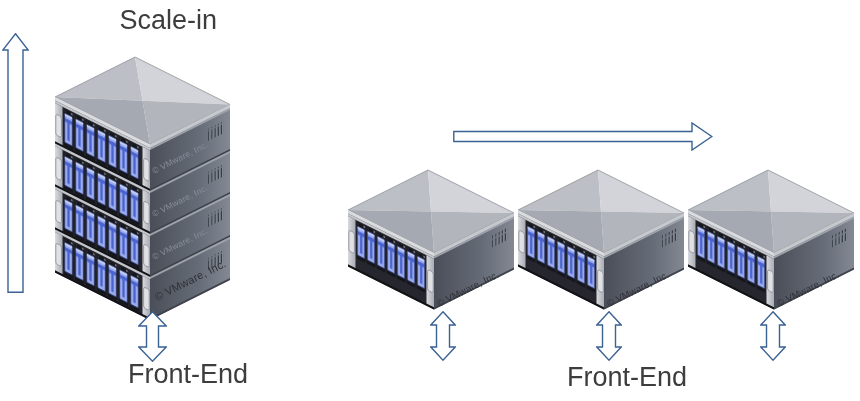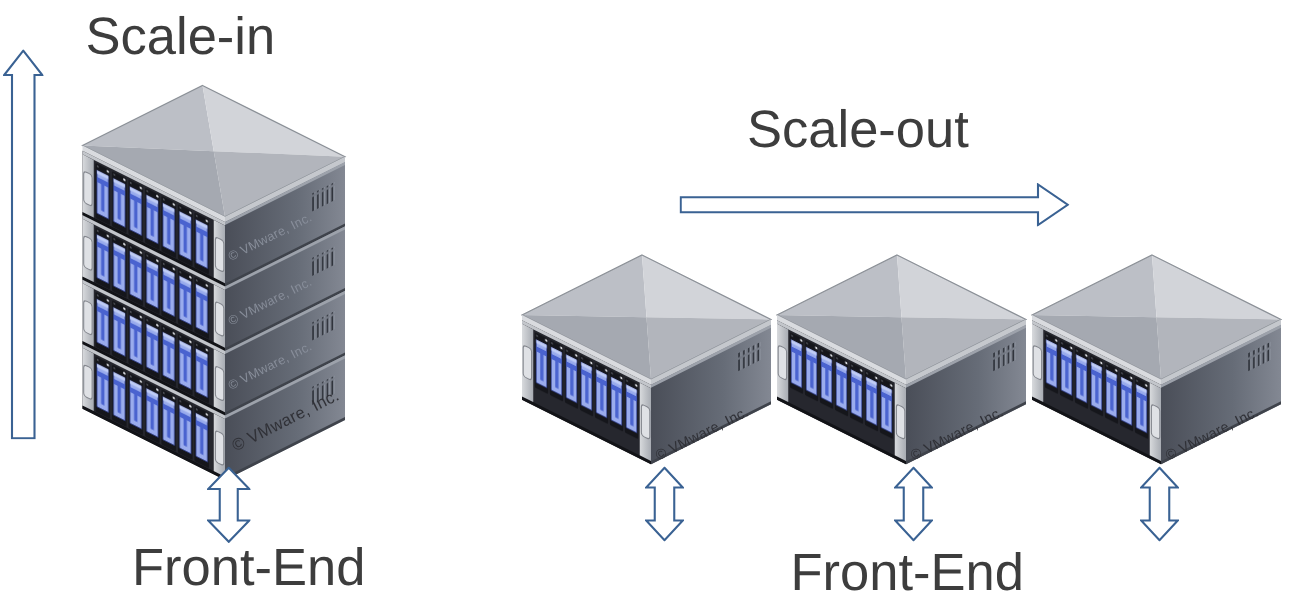--- a/index.html
+++ b/index.html
@@ -1,22 +1,22 @@
 <!DOCTYPE html>
 <html><head>
 <meta charset="utf-8">
 <style>
   html,body{margin:0;padding:0;background:#fff;}
   .canvas{
     position:relative;width:860px;height:401px;background:#ffffff;overflow:hidden;
     font-family:"Liberation Sans","DejaVu Sans",sans-serif;
   }
   .diagram-label{
-    position:absolute;color:#3d3d3d;font-size:35px;line-height:1.1;
-    text-align:left;white-space:nowrap;
+    position:absolute;color:#3d3d3d;font-size:27px;line-height:1.1;
+    text-align:right;white-space:nowrap;
   }
   .abs{position:absolute;}
   svg text{font-family:"Liberation Sans","DejaVu Sans",sans-serif;}
   .copyright-dark{fill:#303137;font-size:9.5px;letter-spacing:.2px;}
   .copyright-dark-lg{fill:#303137;font-size:11px;letter-spacing:.2px;}
   .copyright-faint{fill:#878d99;font-size:8.5px;letter-spacing:.2px;}
   .block-arrow{stroke:#3a6293;stroke-width:1.4;fill:#ffffff;stroke-linejoin:miter;}
 </style>
 </head>
 <body>
@@ -151,21 +151,20 @@
     <text class="copyright-faint" transform="translate(102,210) rotate(-26.565)">© VMware, Inc.</text>
     <text class="copyright-dark-lg" transform="translate(105,251) rotate(-26.565)">© VMware, Inc.</text>
   </svg>
 
   <svg class="abs" style="left:138px;top:311px;" width="29" height="51" viewBox="0 0 29 51">
     <path class="block-arrow" d="M14.5 .8 L28.2 15 L20.5 15 L20.5 36 L28.2 36 L14.5 50.2 L.8 36 L8.5 36 L8.5 15 L.8 15 Z"></path>
   </svg>
 
   <div class="diagram-label" style="left:88px;top:360px;width:160px;">Front-End</div>
 
-  <div class="diagram-label" style="left:498px;top:68px;width:180px;">Scale-out</div>
 
   <svg class="abs" style="left:453px;top:122px;" width="260" height="29" viewBox="0 0 260 29">
     <path class="block-arrow" d="M.8 9.5 L239 9.5 L239 1 L258.8 14.5 L239 28 L239 19.5 L.8 19.5 Z"></path>
   </svg>
 
   <svg class="abs" style="left:345px;top:163px;" width="170" height="152" viewBox="0 0 170 152">
     <g>
       <polygon points="3,47 83,7 86,48.5" fill="#bcbfc6"></polygon>
       <polygon points="83,7 169,50 86,48.5" fill="#d2d4d9"></polygon>
       <polygon points="169,50 89,90 86,48.5" fill="#b2b5bc"></polygon>

